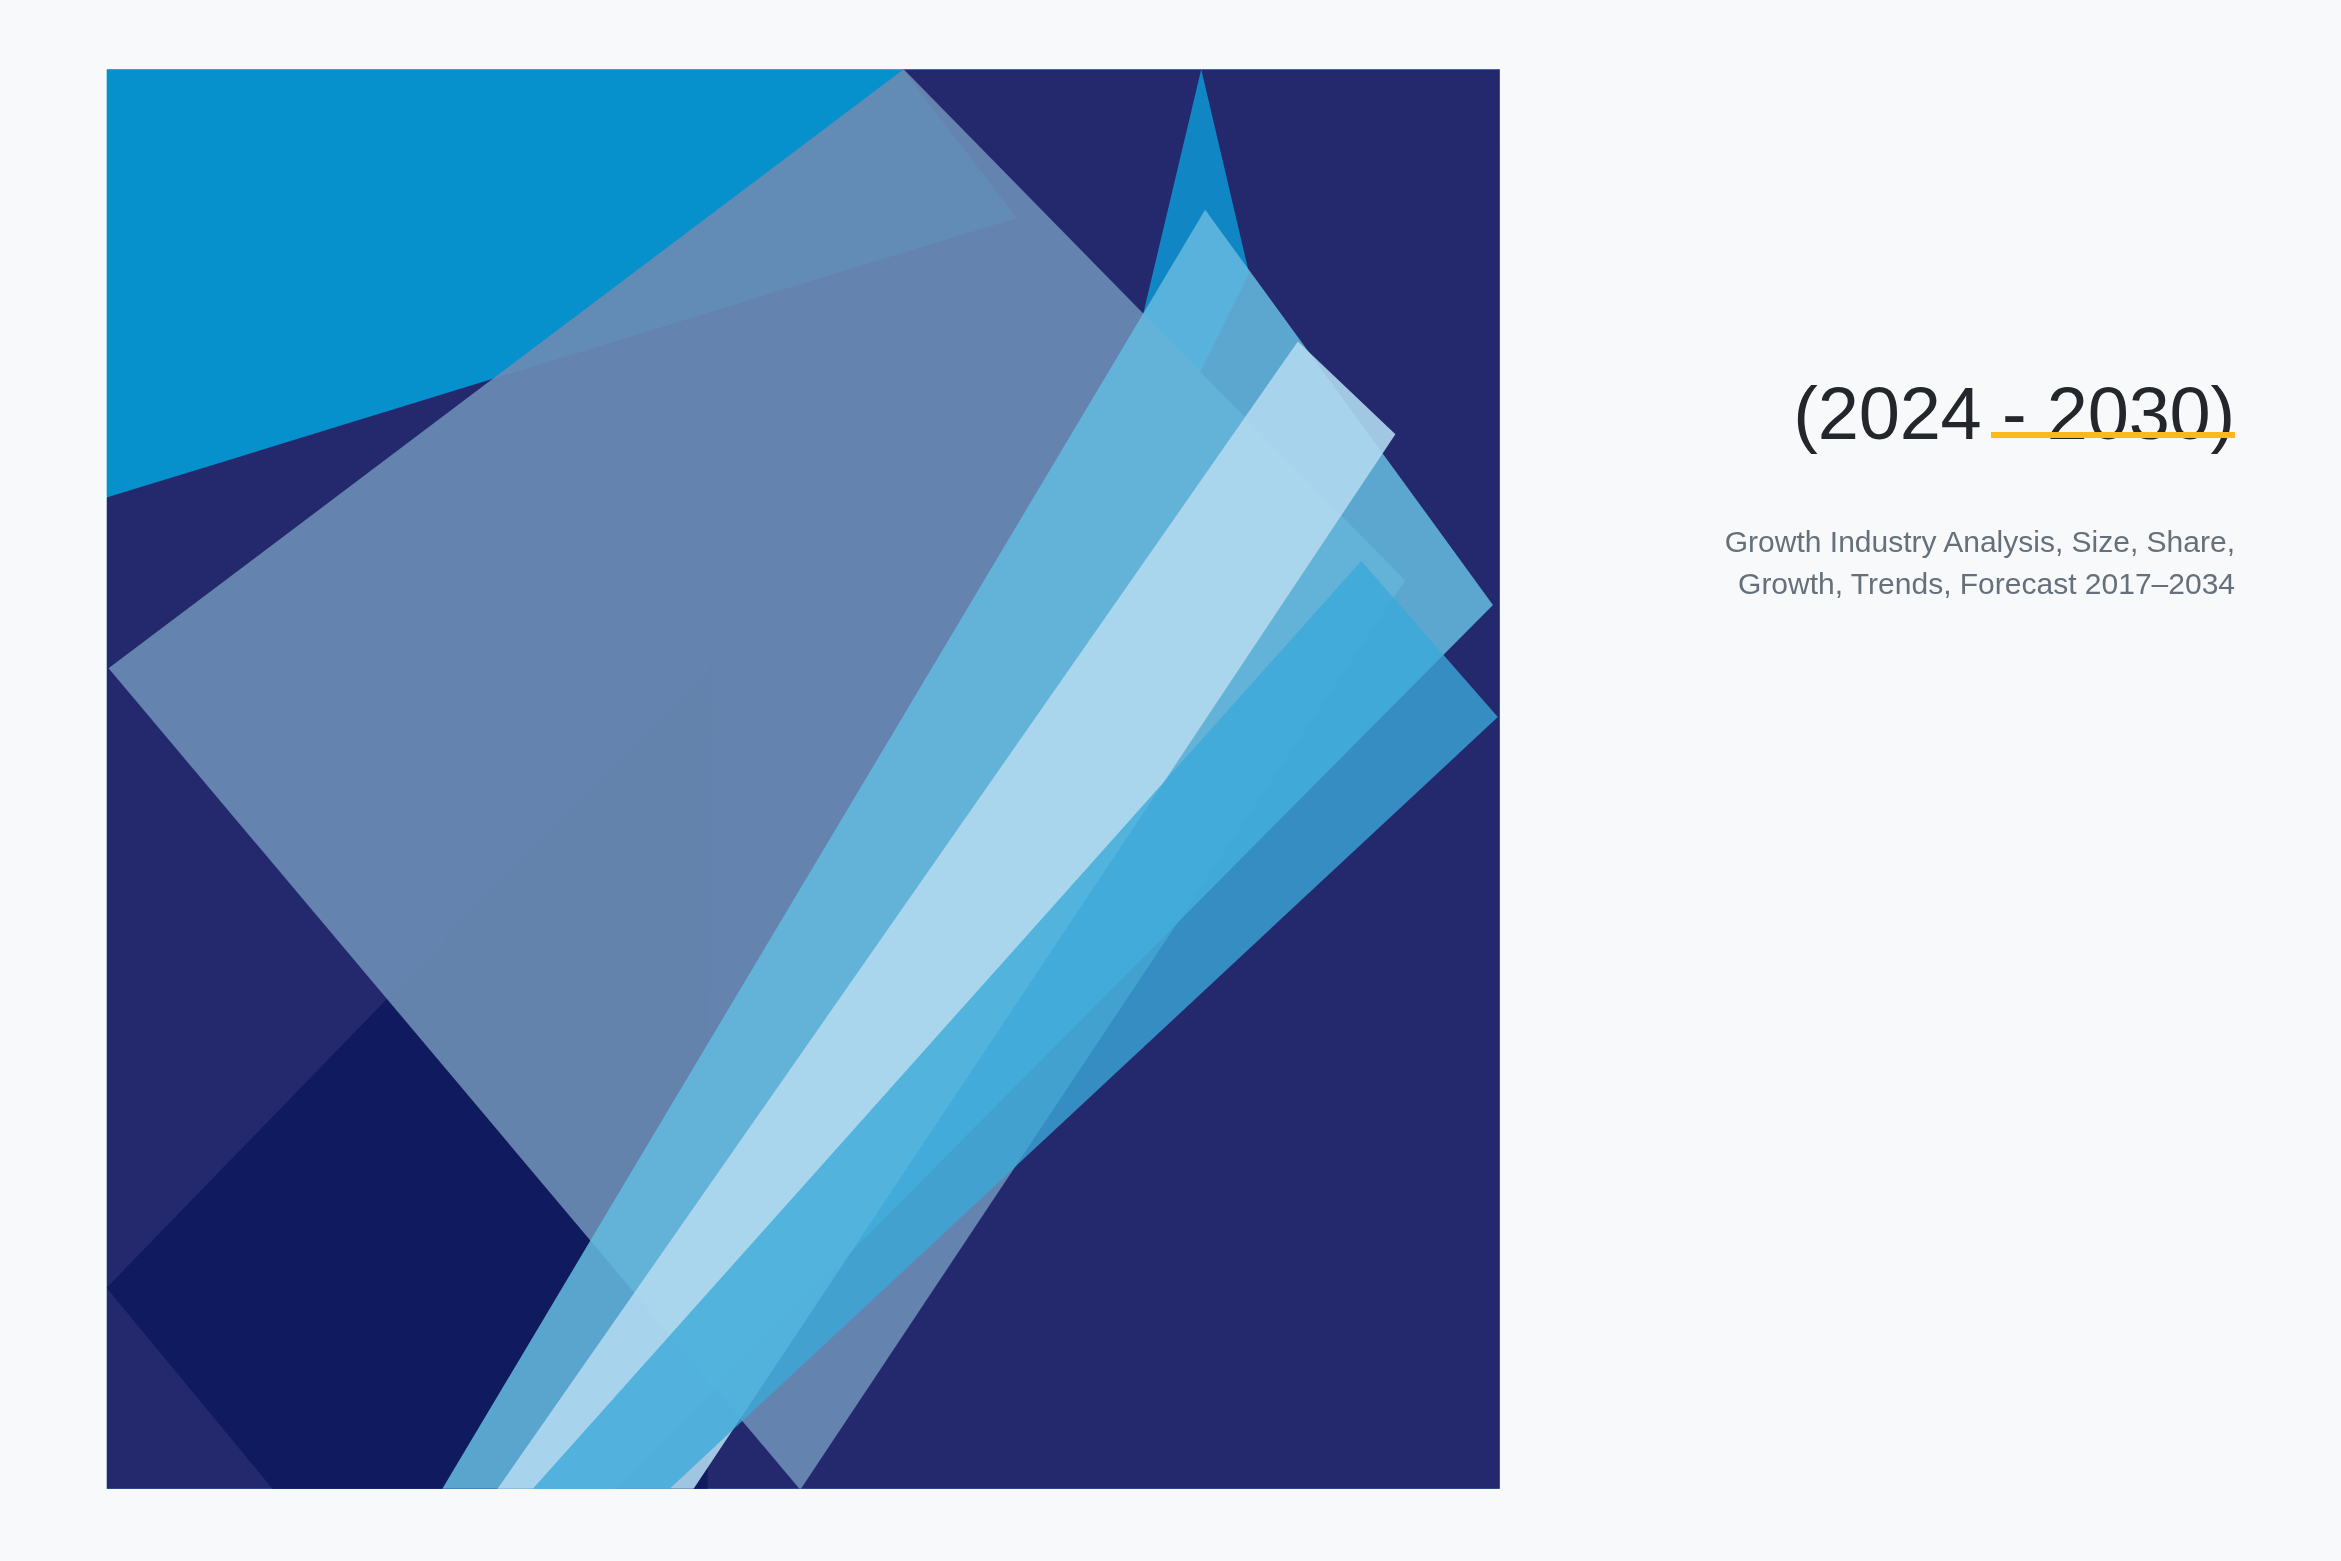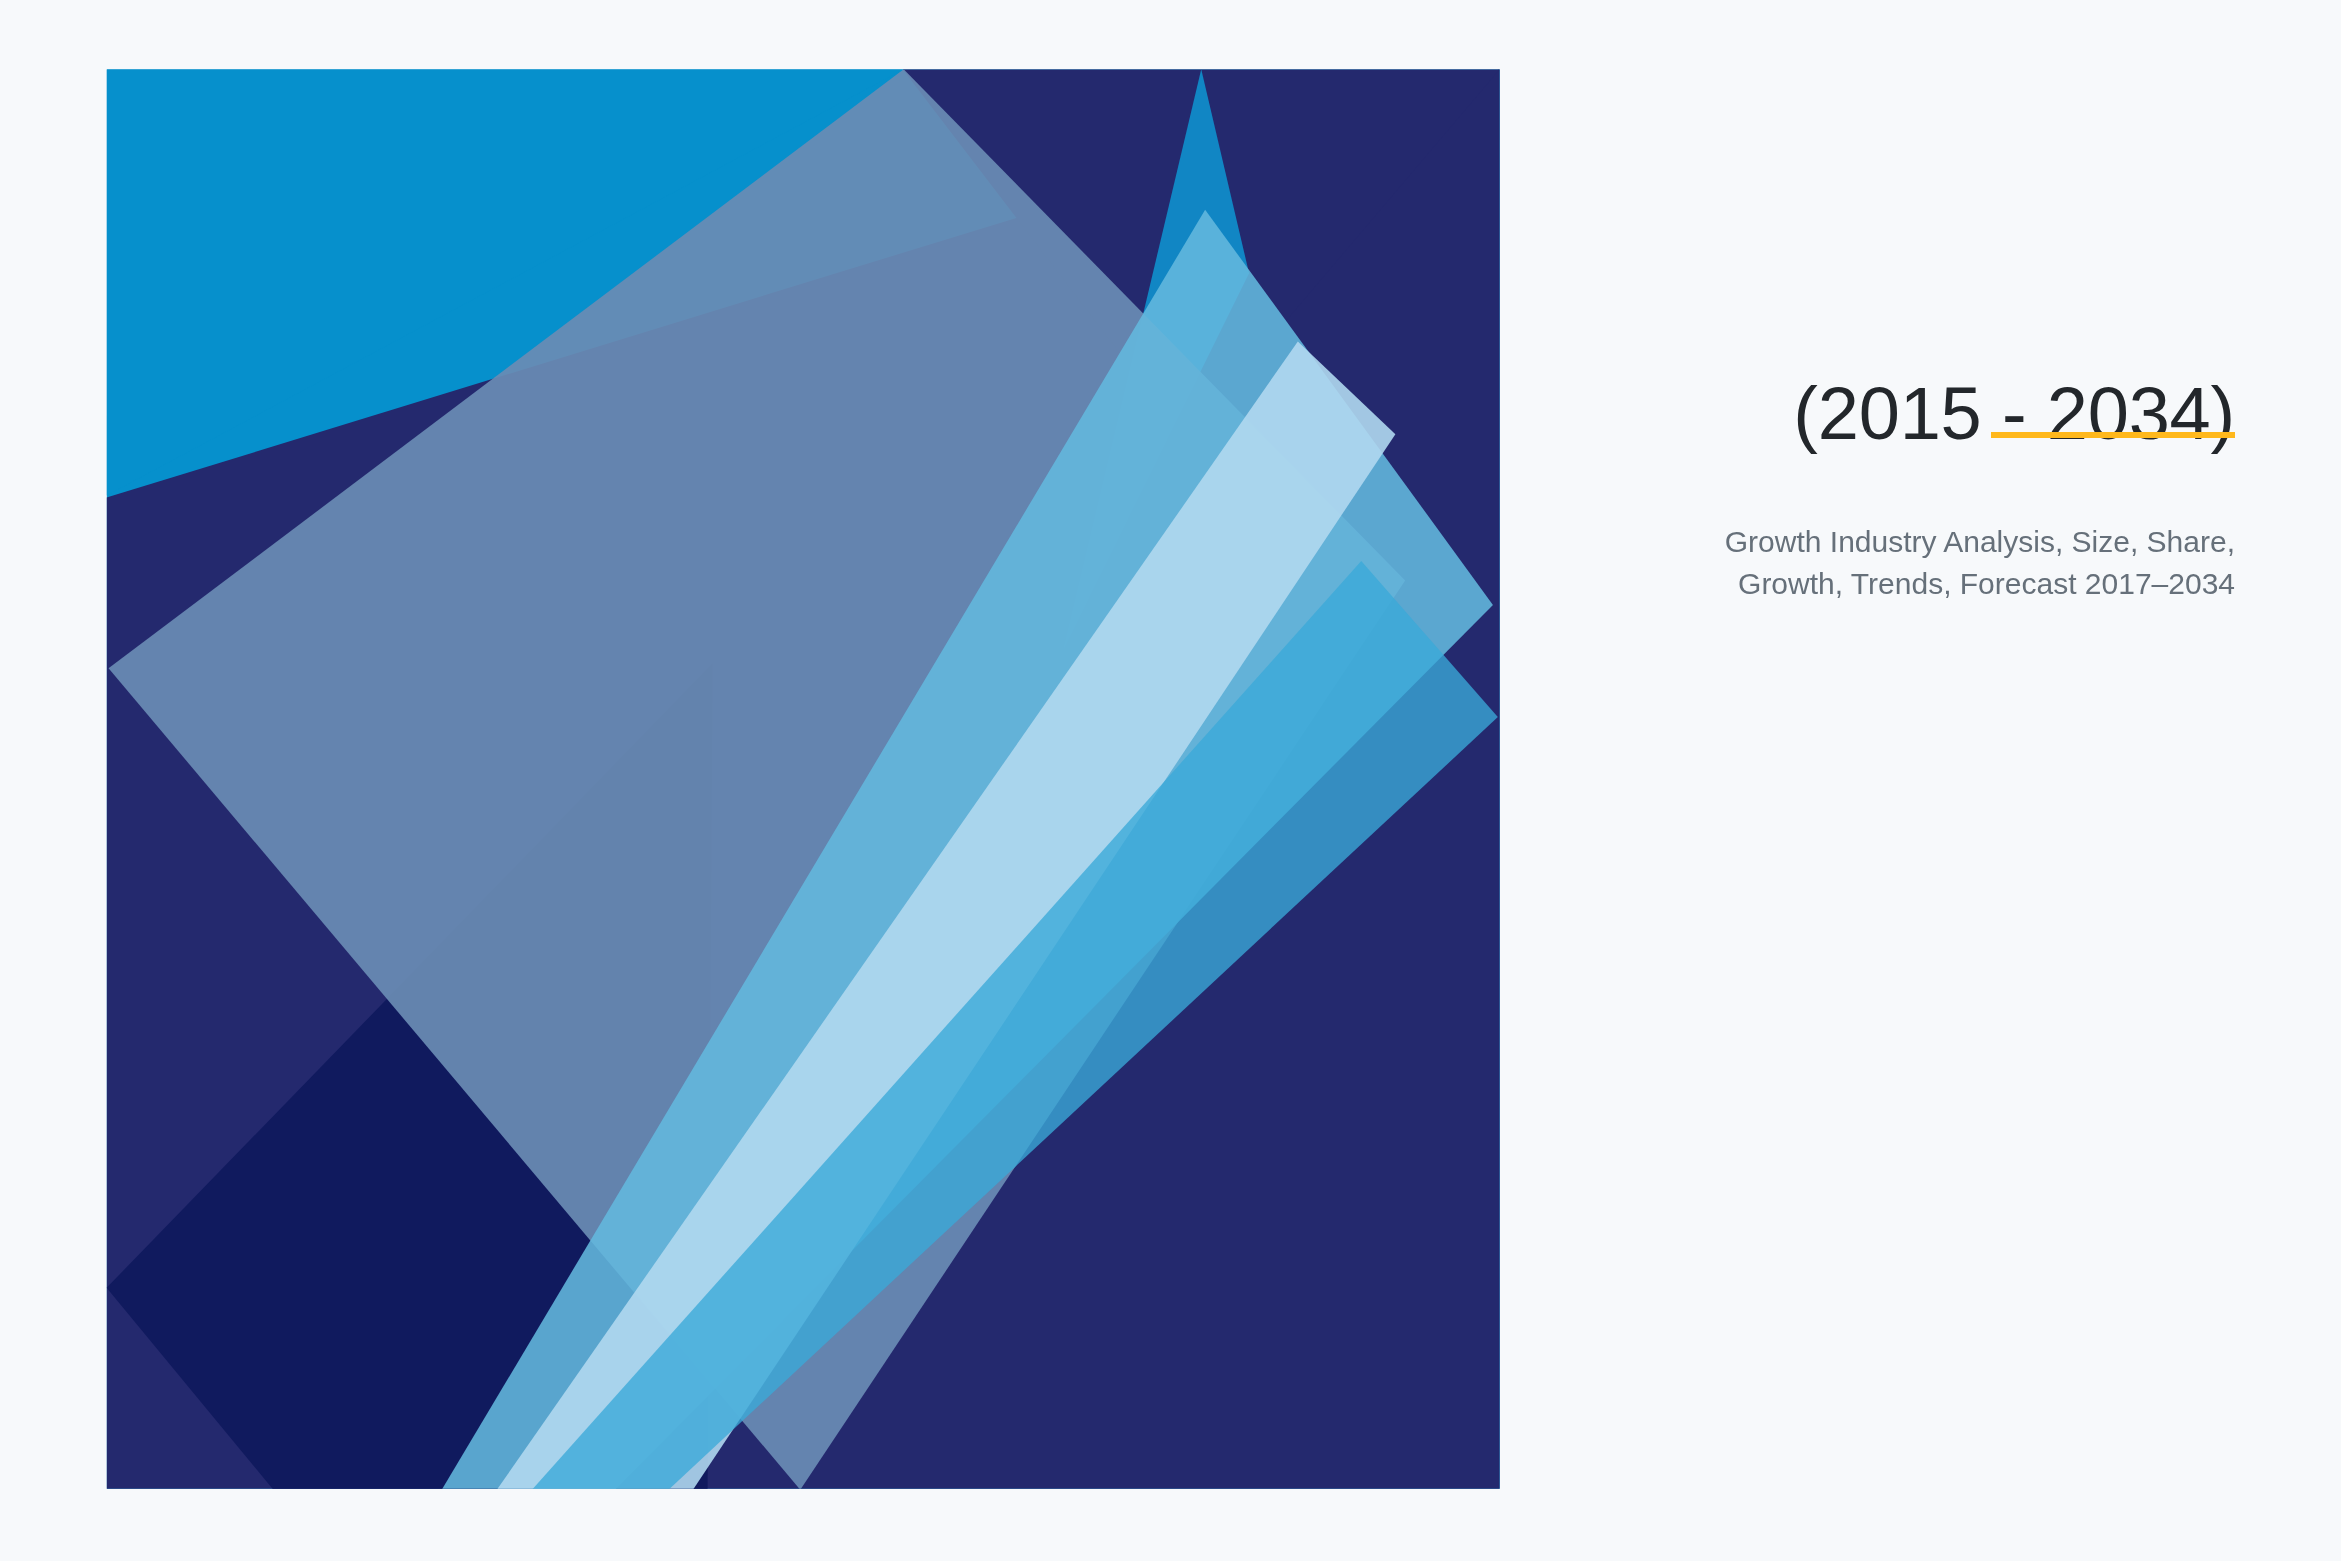--- a/index.html
+++ b/index.html
@@ -114,21 +114,21 @@
         <polygon points="2790,1150 3070,1470 1370,3054 1090,3054" fill="#3aa9d8" fill-opacity="0.78"></polygon>
 
         <polygon points="218,142 1852,142 218,1016" fill="#0690cc"></polygon>
       </g>
     </svg>
   </div>
 
   <div id="text-block">
 
     <div id="title-wrap">
-      <span class="title-line">(2015 - 2034)</span>
+      <span class="title-line">(2024 - 2030)</span>
       <div id="title-underline"></div>
     </div>
 
     <div id="subtitle">
       <span class="sub-line">Growth Industry Analysis, Size, Share,</span>
       <span class="sub-line">Growth, Trends, Forecast 2017–2034</span>
     </div>
 
   </div>
 

